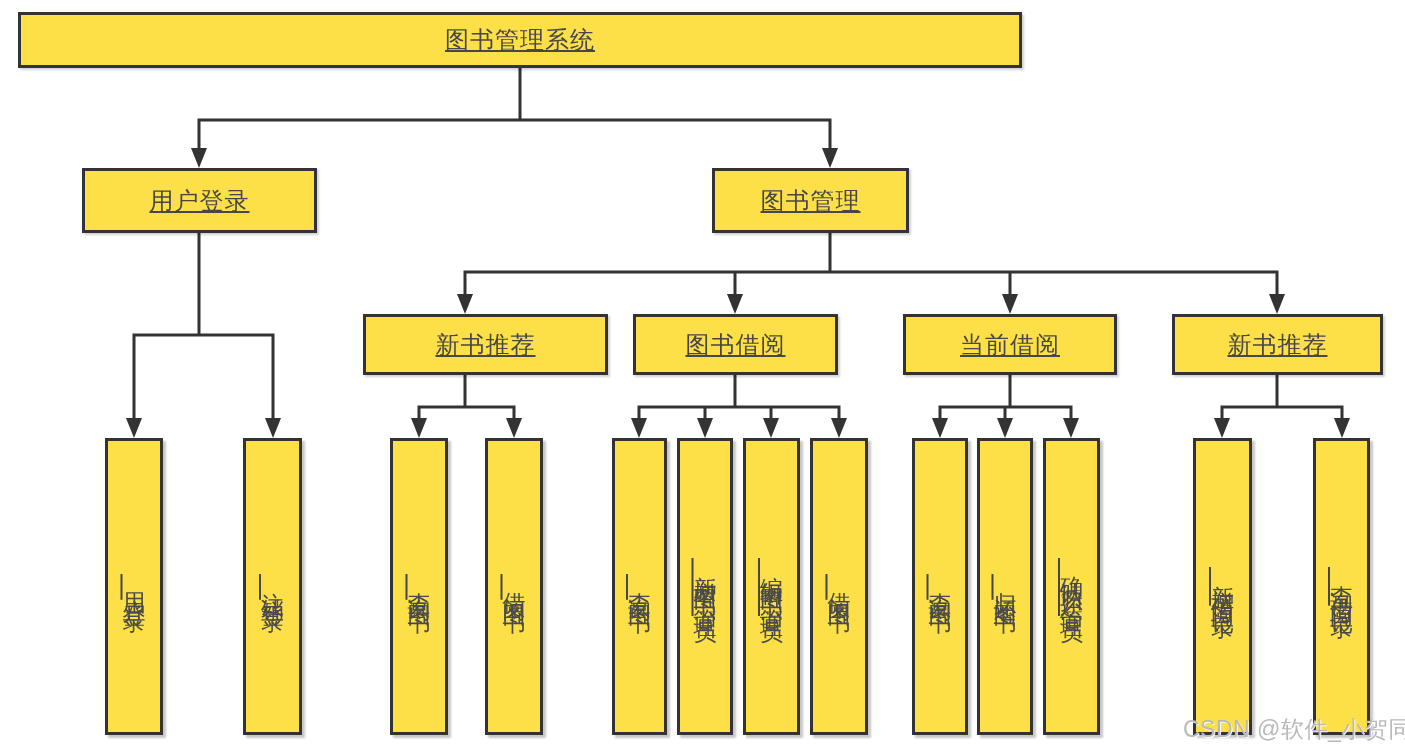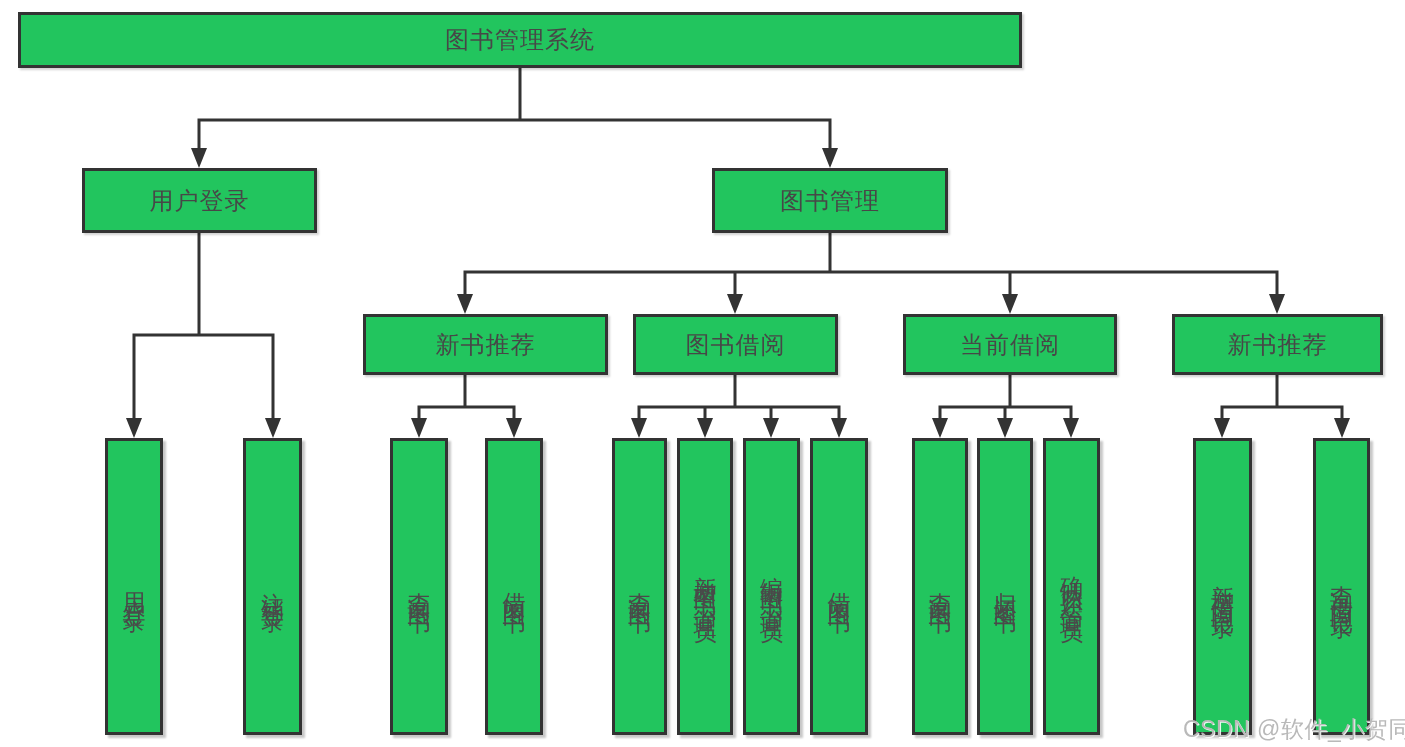--- a/index.html
+++ b/index.html
@@ -18,26 +18,27 @@
   .connector-layer {
     position: absolute;
     left: 0; top: 0;
     width: 1405px; height: 747px;
     pointer-events: none;
   }
   .node {
     position: absolute;
     box-sizing: border-box;
     border: 3px solid #333333;
-    background: #22c55e;
+    background: #fde047;
     display: flex;
     align-items: center;
     justify-content: center;
     color: #474747;
     box-shadow: 2px 2px 2px rgba(0,0,0,0.18);
+    text-decoration: underline;
   }
   .node.h {
     font-size: 24px;
     letter-spacing: 1px;
     white-space: nowrap;
   }
   .node.leaf {
     top: 438px;
     height: 297px;
     box-shadow: 3px 3px 2px rgba(0,0,0,0.22);
@@ -105,21 +106,21 @@
     </g>
   </svg>
 
   <div class="node h" style="left:18px; top:12px; width:1004px; height:56px;">
     <span>图书管理系统</span>
   </div>
 
   <div class="node h" style="left:82px; top:168px; width:235px; height:65px;">
     <span>用户登录</span>
   </div>
-  <div class="node h" style="left:712px; top:168px; width:236px; height:65px;">
+  <div class="node h" style="left:712px; top:168px; width:197px; height:65px;">
     <span>图书管理</span>
   </div>
 
   <div class="node h" style="left:363px; top:314px; width:245px; height:61px;">
     <span>新书推荐</span>
   </div>
   <div class="node h" style="left:633px; top:314px; width:205px; height:61px;text-align:right;">
     <span>图书借阅</span>
   </div>
   <div class="node h" style="left:903px; top:314px; width:214px; height:61px;">

